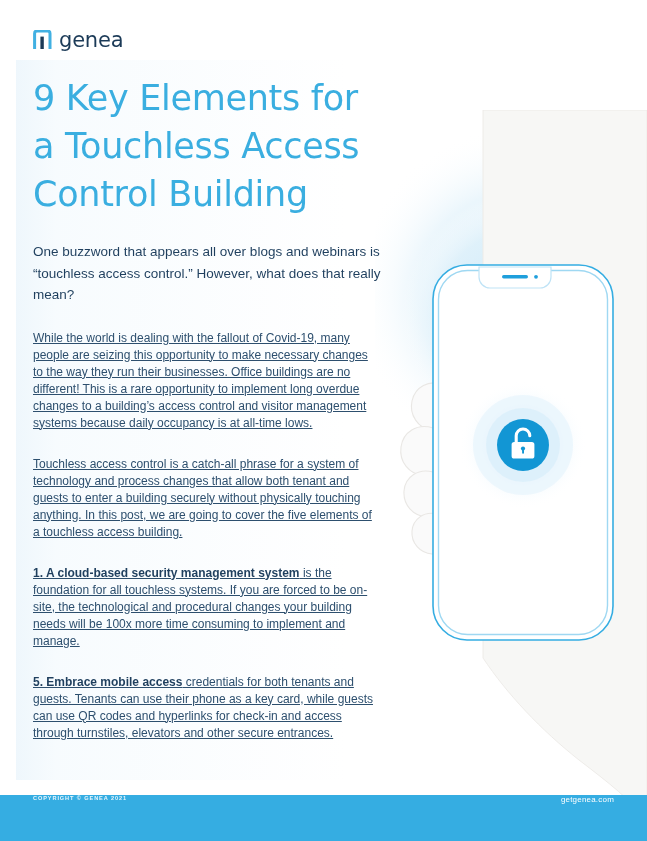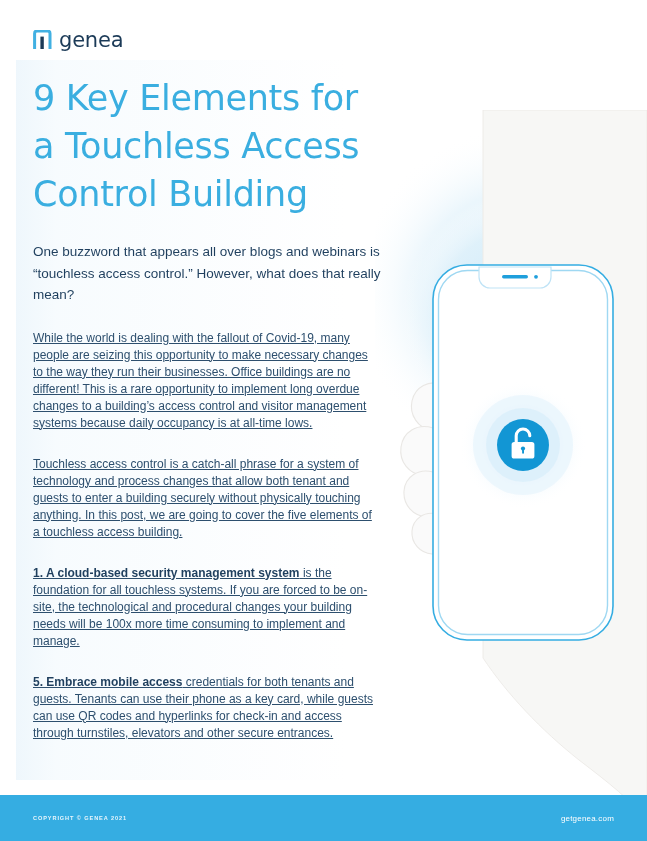--- a/index.html
+++ b/index.html
@@ -111,21 +111,21 @@
 
   
   .footer {
     position: absolute;
     left: 0;
     bottom: 0;
     width: 647px;
     height: 46px;
     background: #35ade2;
     display: flex;
-    align-items: center;
+    align-items: flex-start;
     justify-content: space-between;
     padding: 0 33px;
     box-sizing: border-box;
   }
   .footer-left {
     font-size: 5.6px;
     letter-spacing: 0.9px;
     color: #e8f6fd;
     font-weight: 700;
   }

